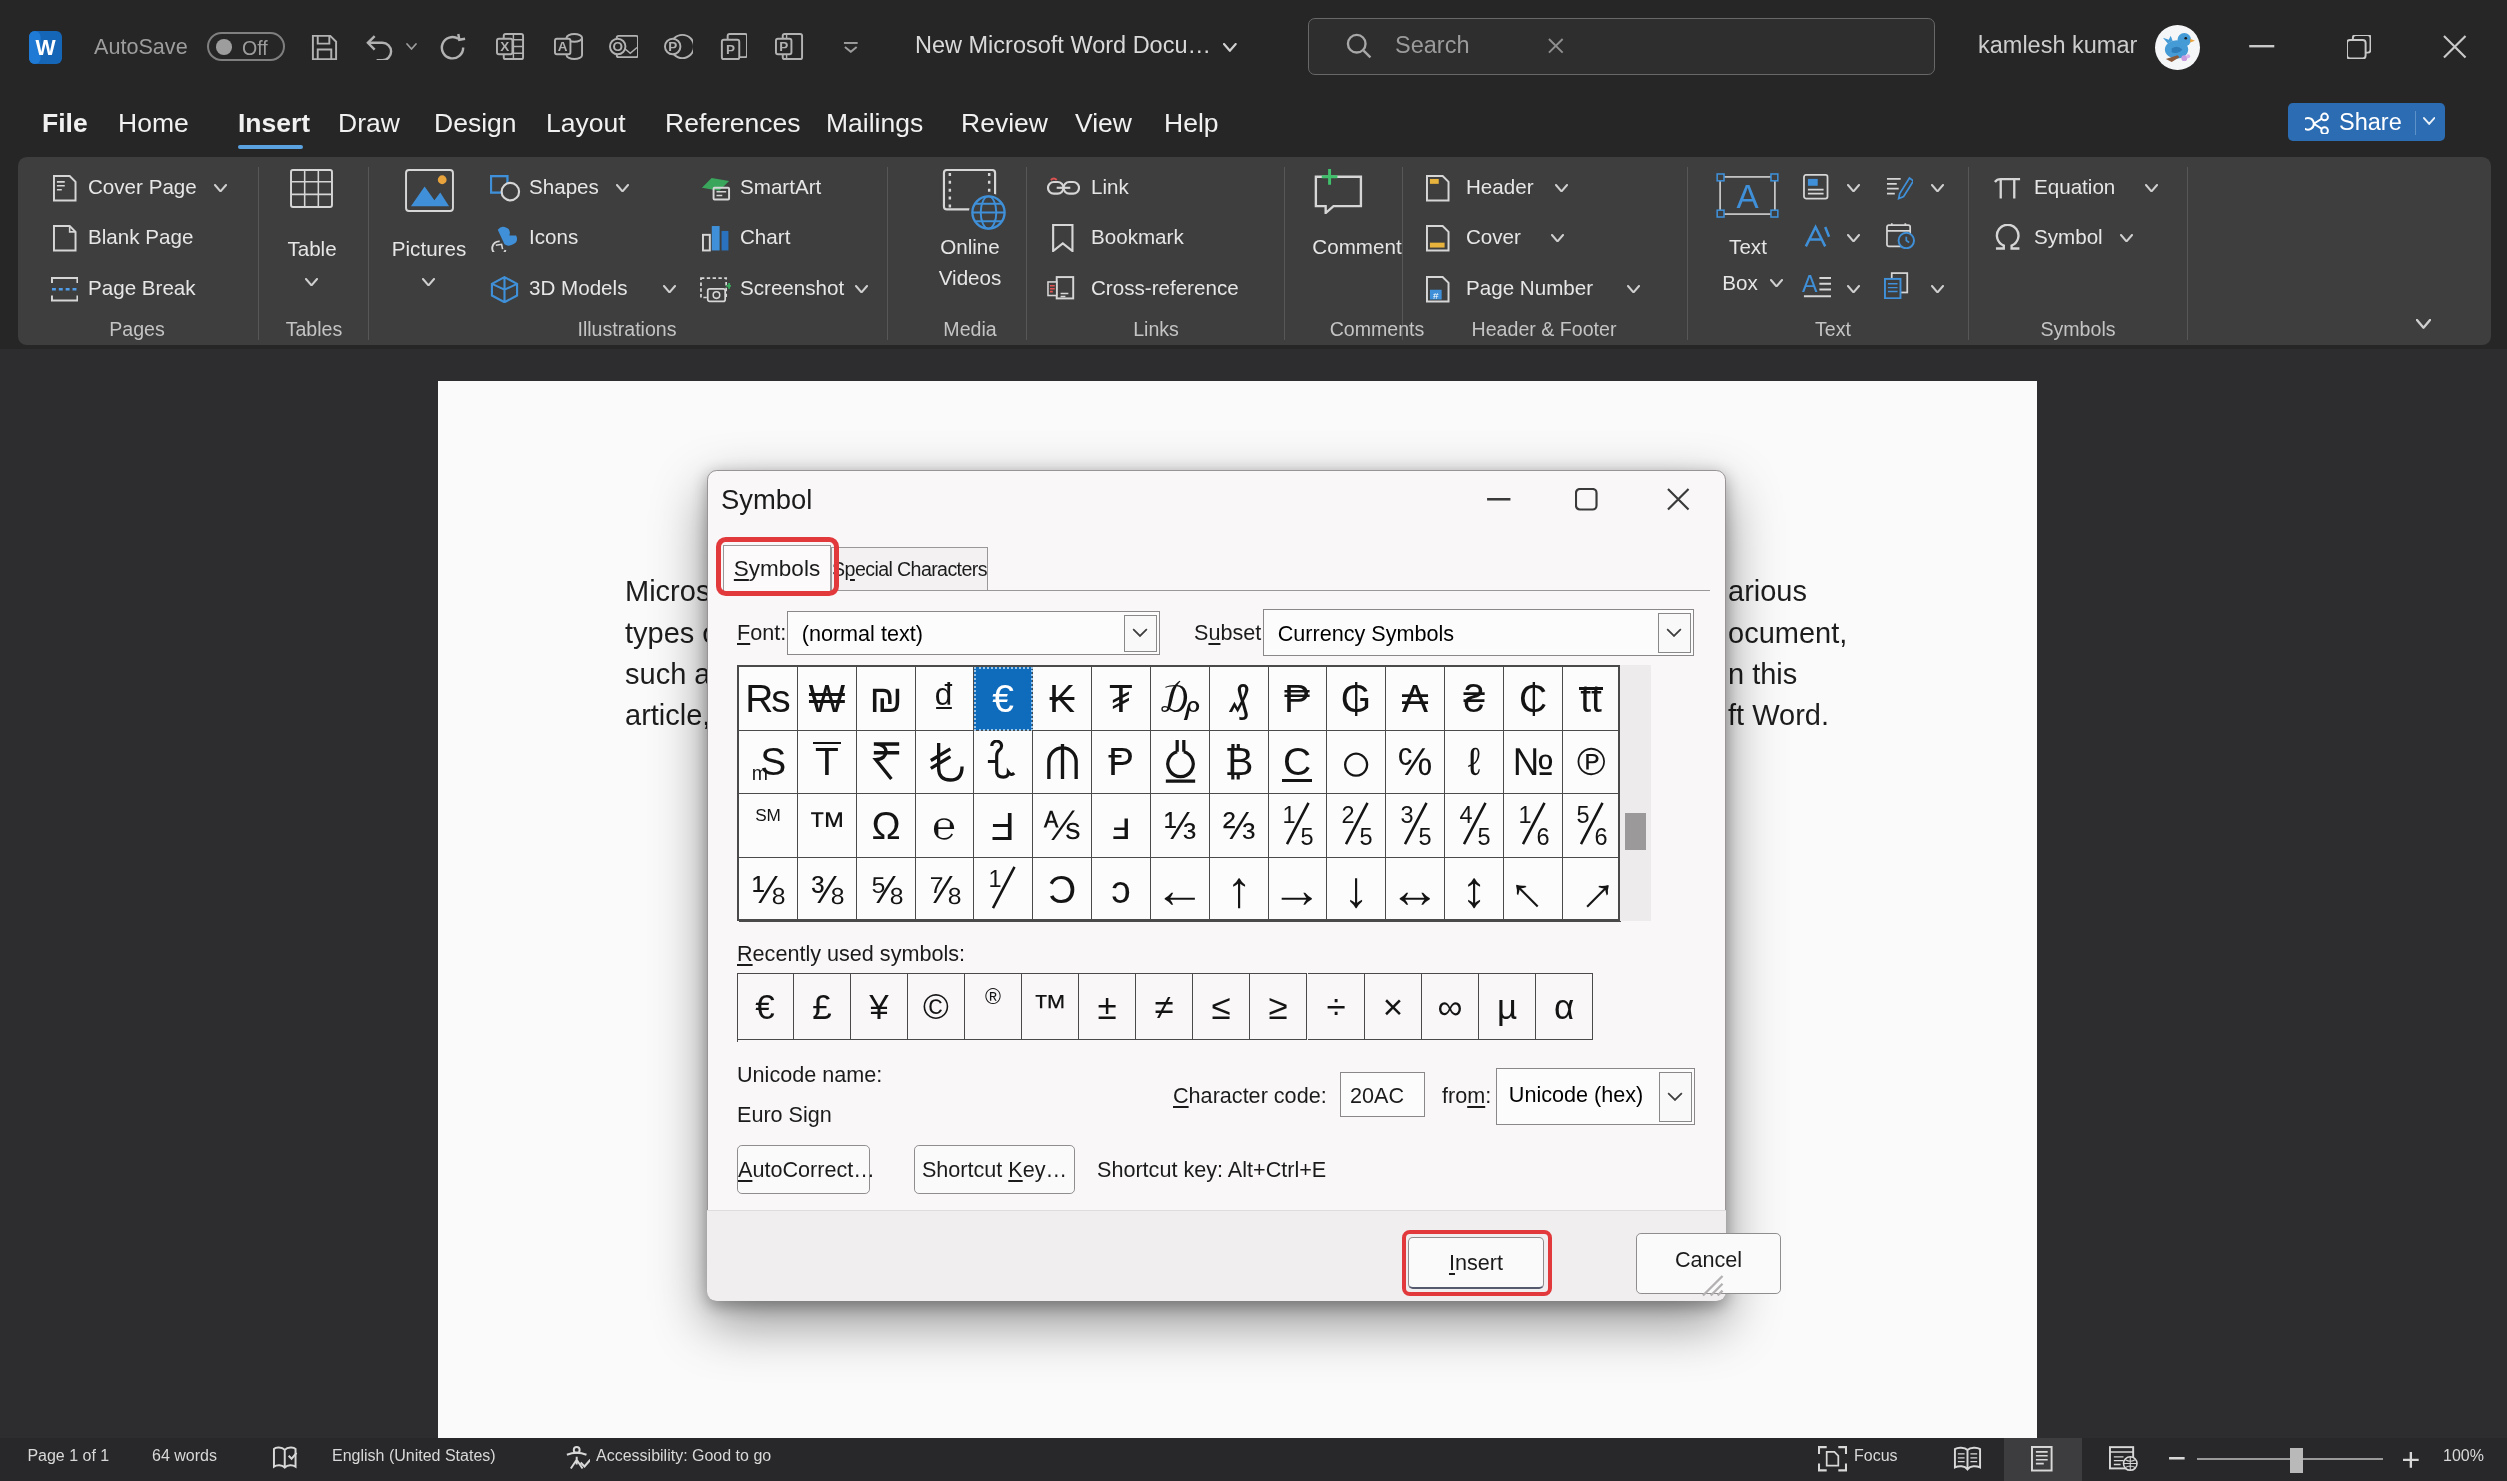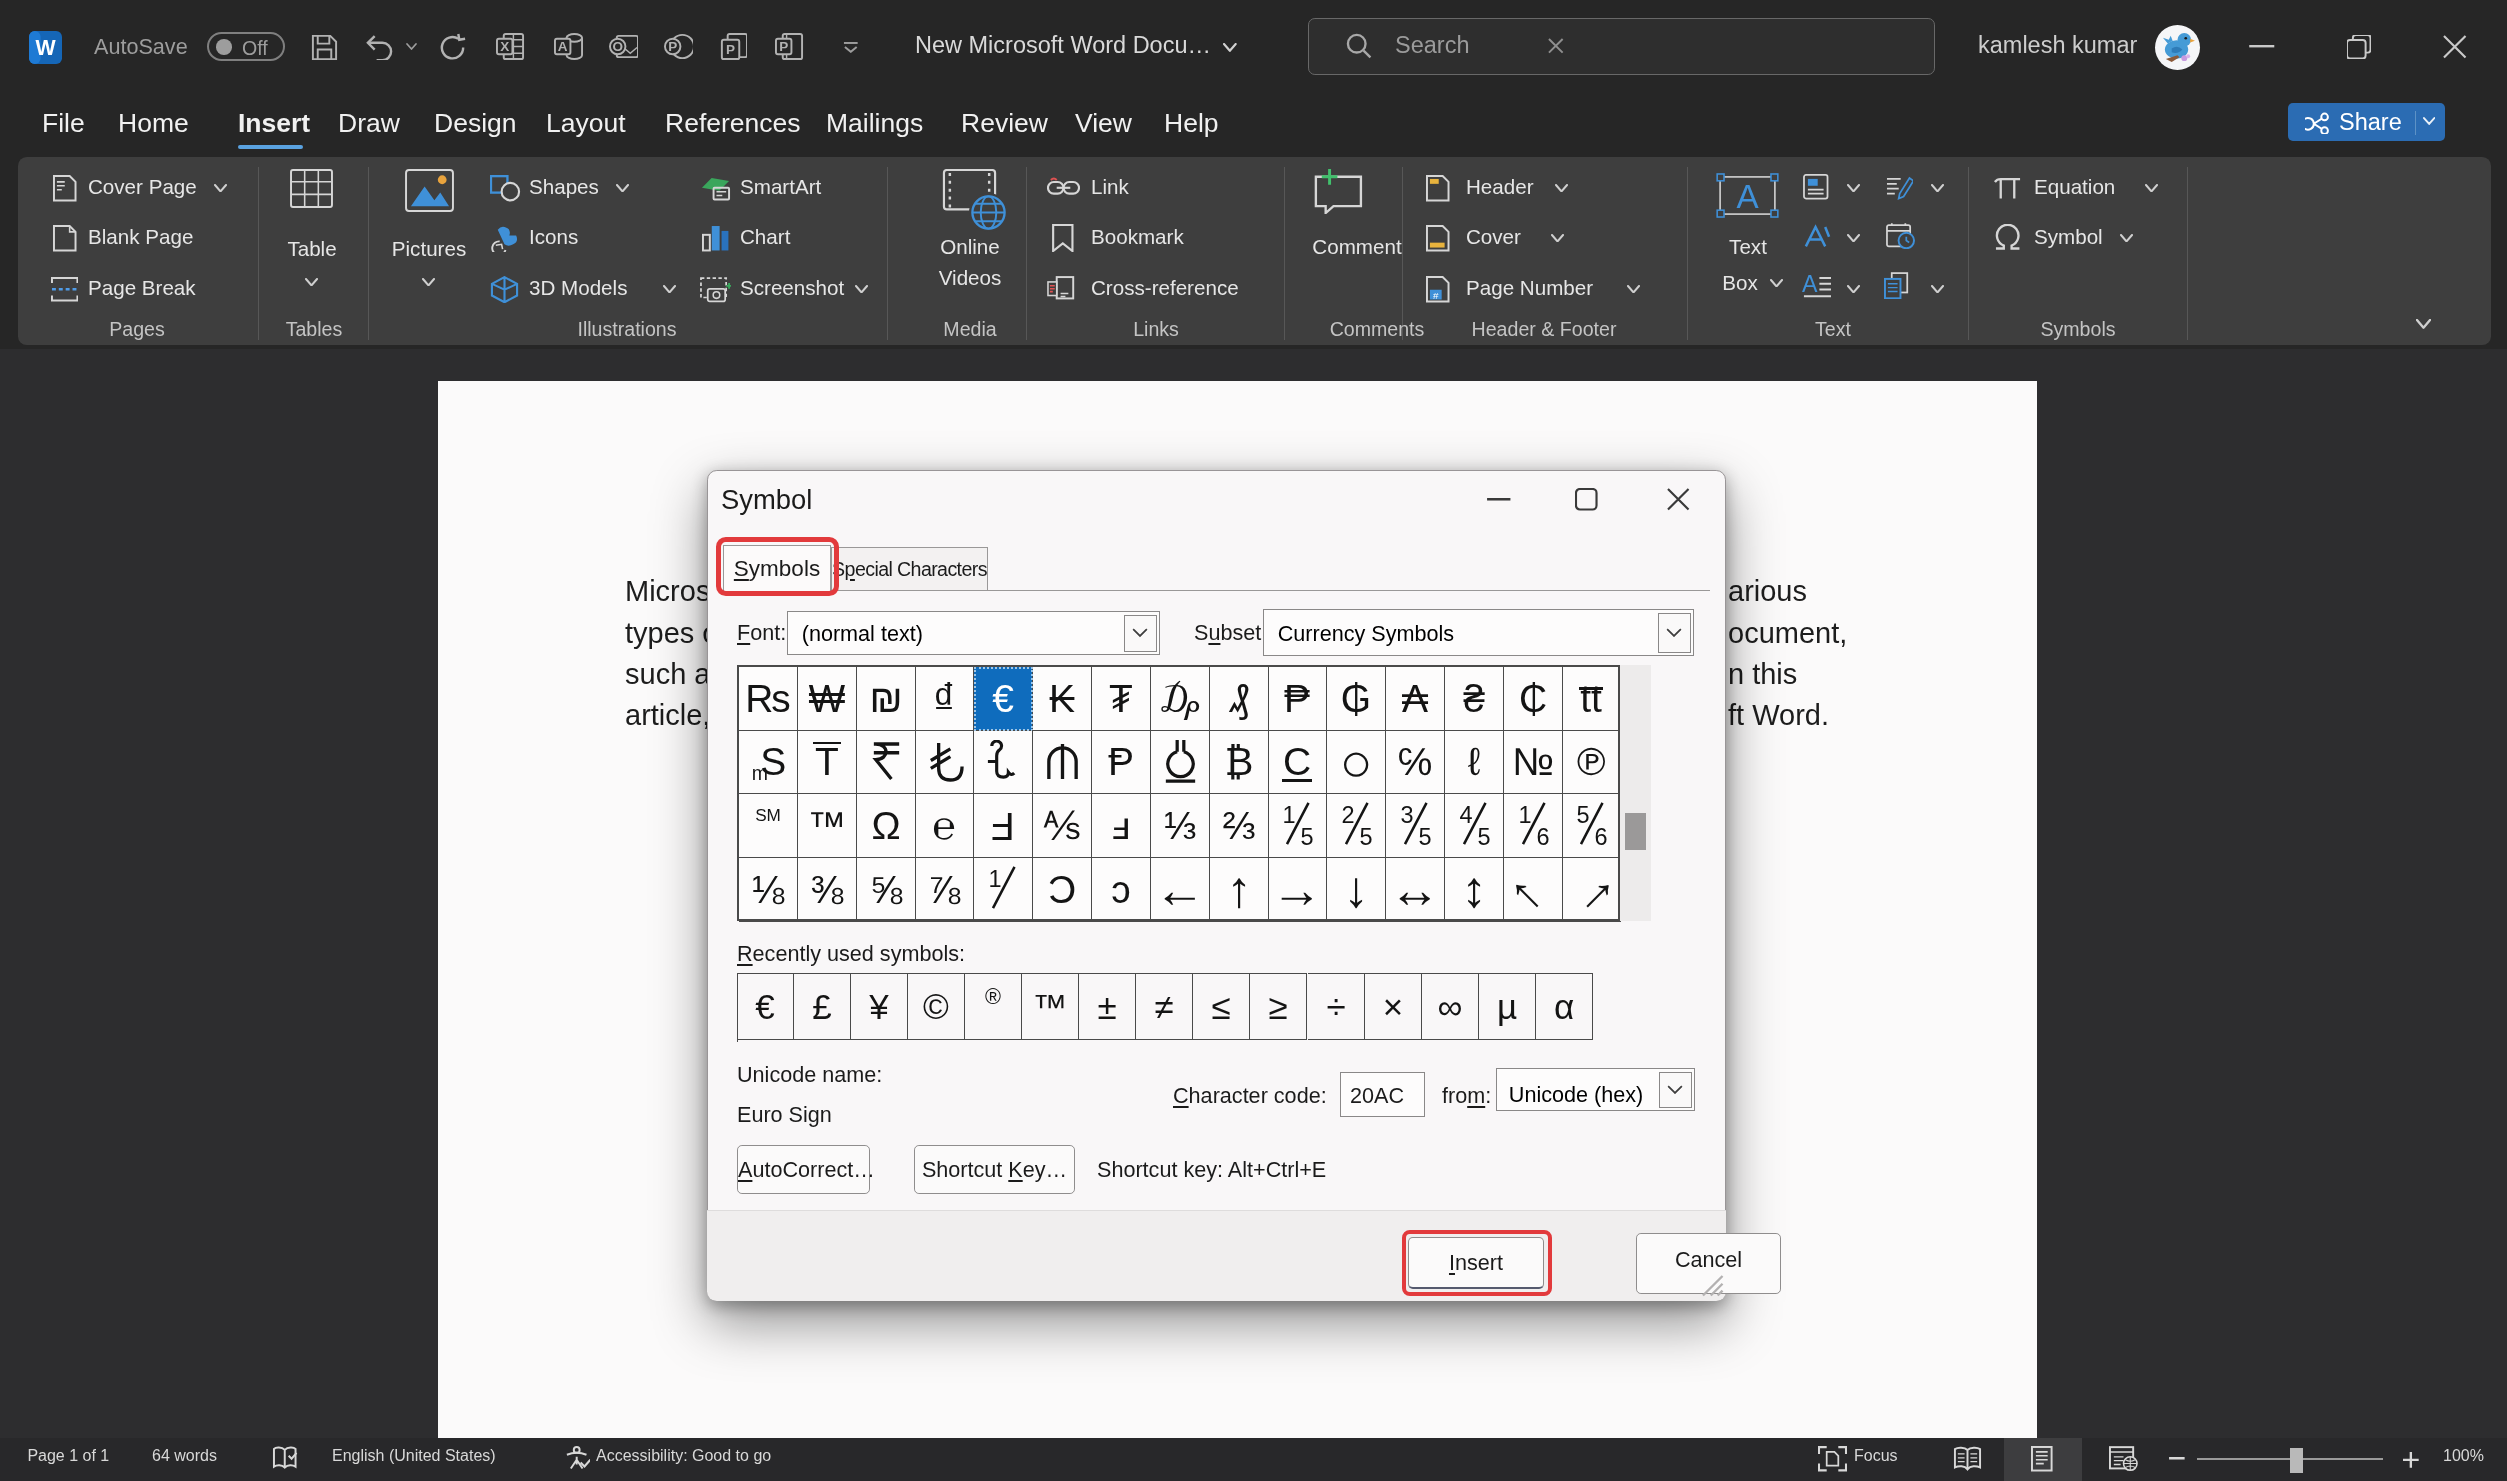--- a/index.html
+++ b/index.html
@@ -122,21 +122,21 @@
       <rect width="26" height="2.5" fill="#c9c9c9"></rect>
     </svg>
 <svg class="abs" style="left:2347px;top:35px" width="23.5" height="23.5" viewBox="0 0 24 24">
       <rect x="0" y="5" width="19" height="19" rx="3" fill="none" stroke="#c9c9c9" stroke-width="2"></rect>
       <path d="M6 5 v-2 a3 3 0 0 1 3-3 h12 a3 3 0 0 1 3 3 v12 a3 3 0 0 1 -3 3 h-2" fill="none" stroke="#c9c9c9" stroke-width="2"></path>
     </svg>
 <svg class="abs" style="left:2443px;top:35px" width="23.5" height="23.5" viewBox="0 0 24 24">
       <path d="M1 1 L23 23 M23 1 L1 23" stroke="#c9c9c9" stroke-width="2.2"></path>
     </svg>
 <div class="menubar"></div>
-<div class="menu-item" style="left:42px;font-weight:normal">File</div>
+<div class="menu-item" style="left:42px;font-weight:bold">File</div>
 <div class="menu-item" style="left:118px;font-weight:normal">Home</div>
 <div class="menu-item" style="left:238px;font-weight:bold">Insert</div>
 <div class="menu-item" style="left:338px;font-weight:normal">Draw</div>
 <div class="menu-item" style="left:434px;font-weight:normal">Design</div>
 <div class="menu-item" style="left:546px;font-weight:normal">Layout</div>
 <div class="menu-item" style="left:665px;font-weight:normal">References</div>
 <div class="menu-item" style="left:826px;font-weight:normal">Mailings</div>
 <div class="menu-item" style="left:961px;font-weight:normal">Review</div>
 <div class="menu-item" style="left:1075px;font-weight:normal">View</div>
 <div class="menu-item" style="left:1164px;font-weight:normal">Help</div>
@@ -672,21 +672,21 @@
 <div class="rcell" style="left:1365px;top:973px">×</div>
 <div class="rcell" style="left:1422px;top:973px">∞</div>
 <div class="rcell" style="left:1479px;top:973px">µ</div>
 <div class="rcell" style="left:1536px;top:973px">α</div>
 <div class="lbl" style="left:737px;top:1062px">Unicode name:</div>
 <div class="lbl" style="left:737px;top:1102px">Euro Sign</div>
 <div class="lbl" style="left:1173px;top:1083px"><u>C</u>haracter code:</div>
 <div class="abs" style="left:1340px;top:1072px;width:85px;height:45px;background:#fdfcfc;border:1px solid #8a8888"></div>
 <div class="lbl" style="left:1350px;top:1083px">20AC</div>
 <div class="lbl" style="left:1442px;top:1083px">fro<u>m</u>:</div>
-<div class="combo" style="left:1496px;top:1068px;width:199px;height:43px">
+<div class="combo" style="left:1496px;top:1068px;width:199px;height:57px">
       <div class="abs" style="left:11.8px;top:12.7px;font-size:21.6px;white-space:nowrap">Unicode (hex)</div>
       <div class="cb">
         <svg class="cbv" viewBox="0 0 16 10">
           <path d="M1 1 L8 8 L15 1" fill="none" stroke="#3f3f3f" stroke-width="1.8"></path>
         </svg>
       </div>
     </div>
 <div class="btn" style="left:737px;top:1145px;width:133px;height:49px;line-height:47px"><u>A</u>utoCorrect…</div>
 <div class="btn" style="left:914px;top:1145px;width:161px;height:49px;line-height:47px">Shortcut <u>K</u>ey…</div>
 <div class="lbl" style="left:1097px;top:1157px">Shortcut key: Alt+Ctrl+E</div>

